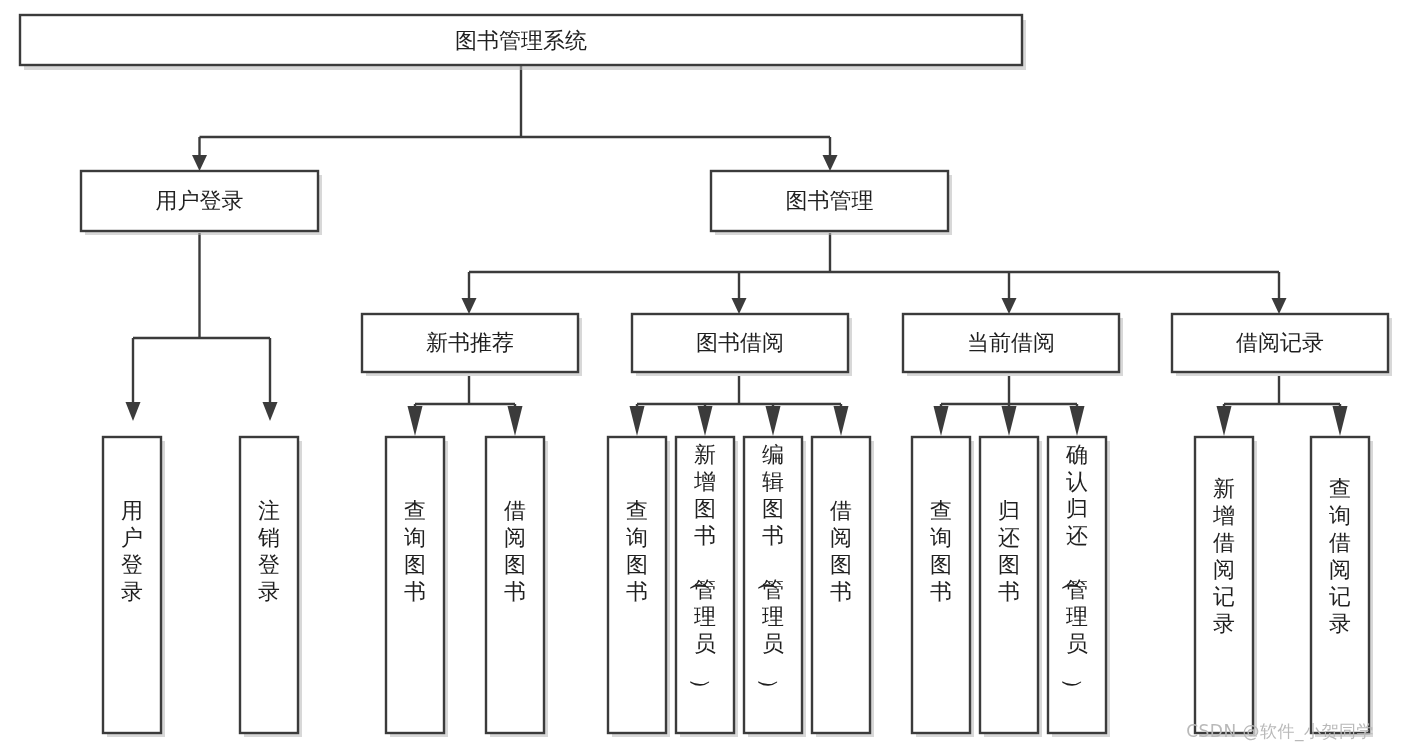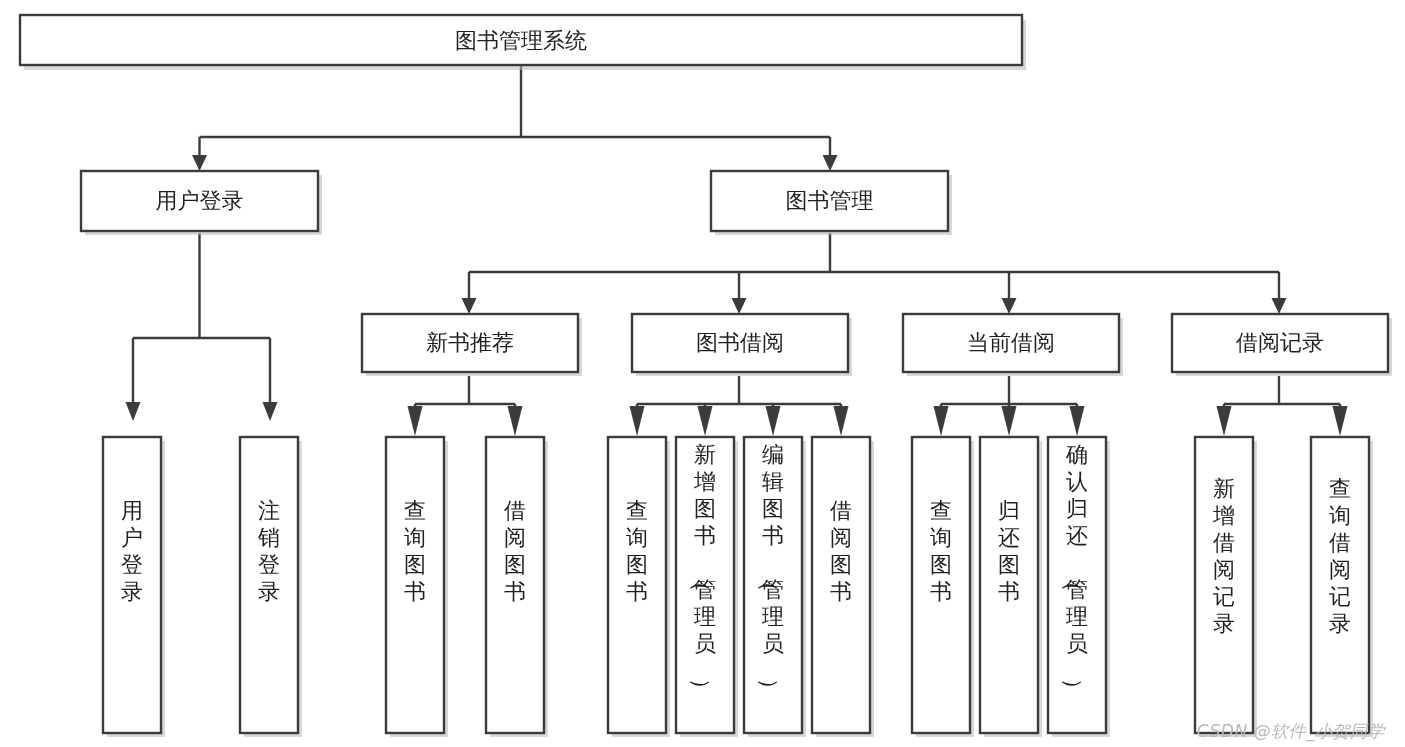--- a/index.html
+++ b/index.html
@@ -54,29 +54,28 @@
     dominant-baseline: middle;
   }
   .node-label-v {
     font-family: "DejaVu Sans", "Liberation Sans", sans-serif;
     font-size: 22px;
     fill: #1f1f1f;
     text-anchor: middle;
   }
   .watermark-text {
     position: absolute;
-    right: 8px;
+    right: 19px;
     bottom: 4px;
     font-family: "DejaVu Sans", "Liberation Sans", sans-serif;
     font-size: 17px;
     color: #b9b9b9;
     white-space: nowrap;
     letter-spacing: 0.5px;
     user-select: none;
-    font-style: italic;
   }
 </style>
 </head>
 <body>
 
 <div id="diagram-root">
 
   <svg class="flow" viewBox="0 0 1405 747" xmlns="http://www.w3.org/2000/svg">
 
     <g>

